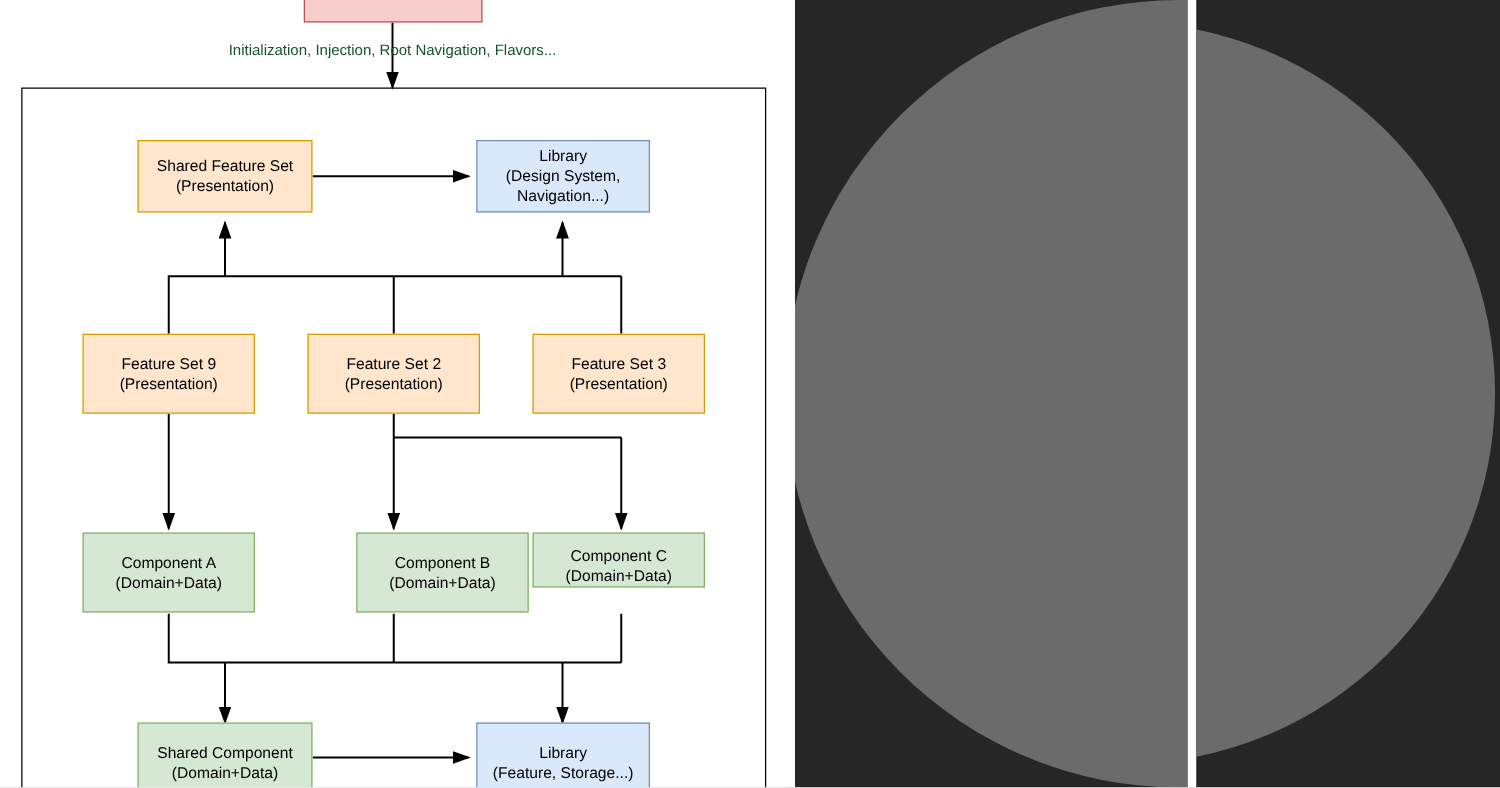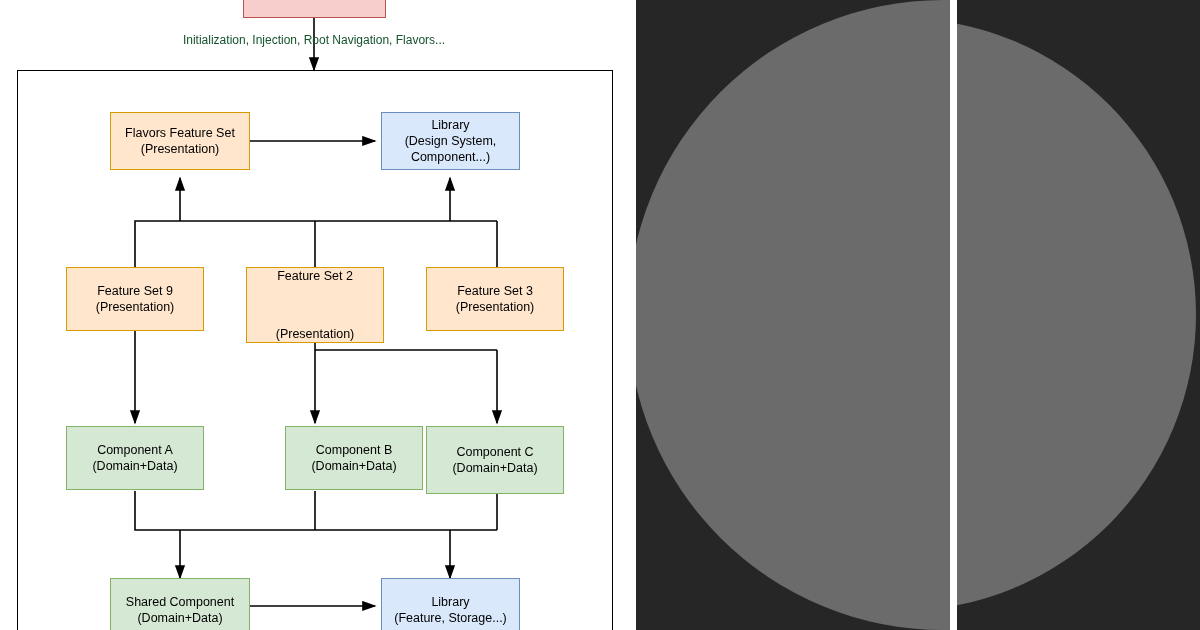--- a/index.html
+++ b/index.html
@@ -128,56 +128,56 @@
 
     <div class="group-box" style="left:17px; top:70px; width:596px; height:600px;"></div>
 
     <div class="node fill-pink" style="left:243px; top:-26px; width:143px; height:44px;">
       
     </div>
 
     <div class="edge-label" style="left:114px; top:33px; width:400px;">Initialization, Injection, Root Navigation, Flavors...</div>
 
     <div class="node fill-orange" style="left:110px; top:112px; width:140px; height:58px;">
-      <span>Flavors Feature Set</span>
+      <span>Shared Feature Set</span>
       <span class="line2">(Presentation)</span>
     </div>
 
     <div class="node fill-blue" style="left:381px; top:112px; width:139px; height:58px;">
       <span>Library</span>
       <span class="line2">(Design System,</span>
-      <span class="line2">Component...)</span>
+      <span class="line2">Navigation...)</span>
     </div>
 
     <div class="node fill-orange" style="left:66px; top:267px; width:138px; height:64px;">
       <span>Feature Set 9</span>
       <span class="line2">(Presentation)</span>
     </div>
 
-    <div class="node fill-orange" style="left:246px; top:267px; width:138px; height:76px;justify-content:space-between;">
+    <div class="node fill-orange" style="left:246px; top:267px; width:138px; height:64px;">
       <span>Feature Set 2</span>
       <span class="line2">(Presentation)</span>
     </div>
 
     <div class="node fill-orange" style="left:426px; top:267px; width:138px; height:64px;">
       <span>Feature Set 3</span>
       <span class="line2">(Presentation)</span>
     </div>
 
     <div class="node fill-green" style="left:66px; top:426px; width:138px; height:64px;">
       <span>Component A</span>
       <span class="line2">(Domain+Data)</span>
     </div>
 
     <div class="node fill-green" style="left:246px; top:426px; width:138px; height:64px;margin-left:39px;">
       <span>Component B</span>
       <span class="line2">(Domain+Data)</span>
     </div>
 
-    <div class="node fill-green" style="left:426px; top:426px; width:138px; height:68px;">
+    <div class="node fill-green" style="left:426px; top:426px; width:138px; height:44px;justify-content:flex-end;">
       <span>Component C</span>
       <span class="line2">(Domain+Data)</span>
     </div>
 
     <div class="node fill-green" style="left:110px; top:578px; width:140px; height:64px;">
       <span>Shared Component</span>
       <span class="line2">(Domain+Data)</span>
     </div>
 
     <div class="node fill-blue" style="left:381px; top:578px; width:139px; height:64px;">

